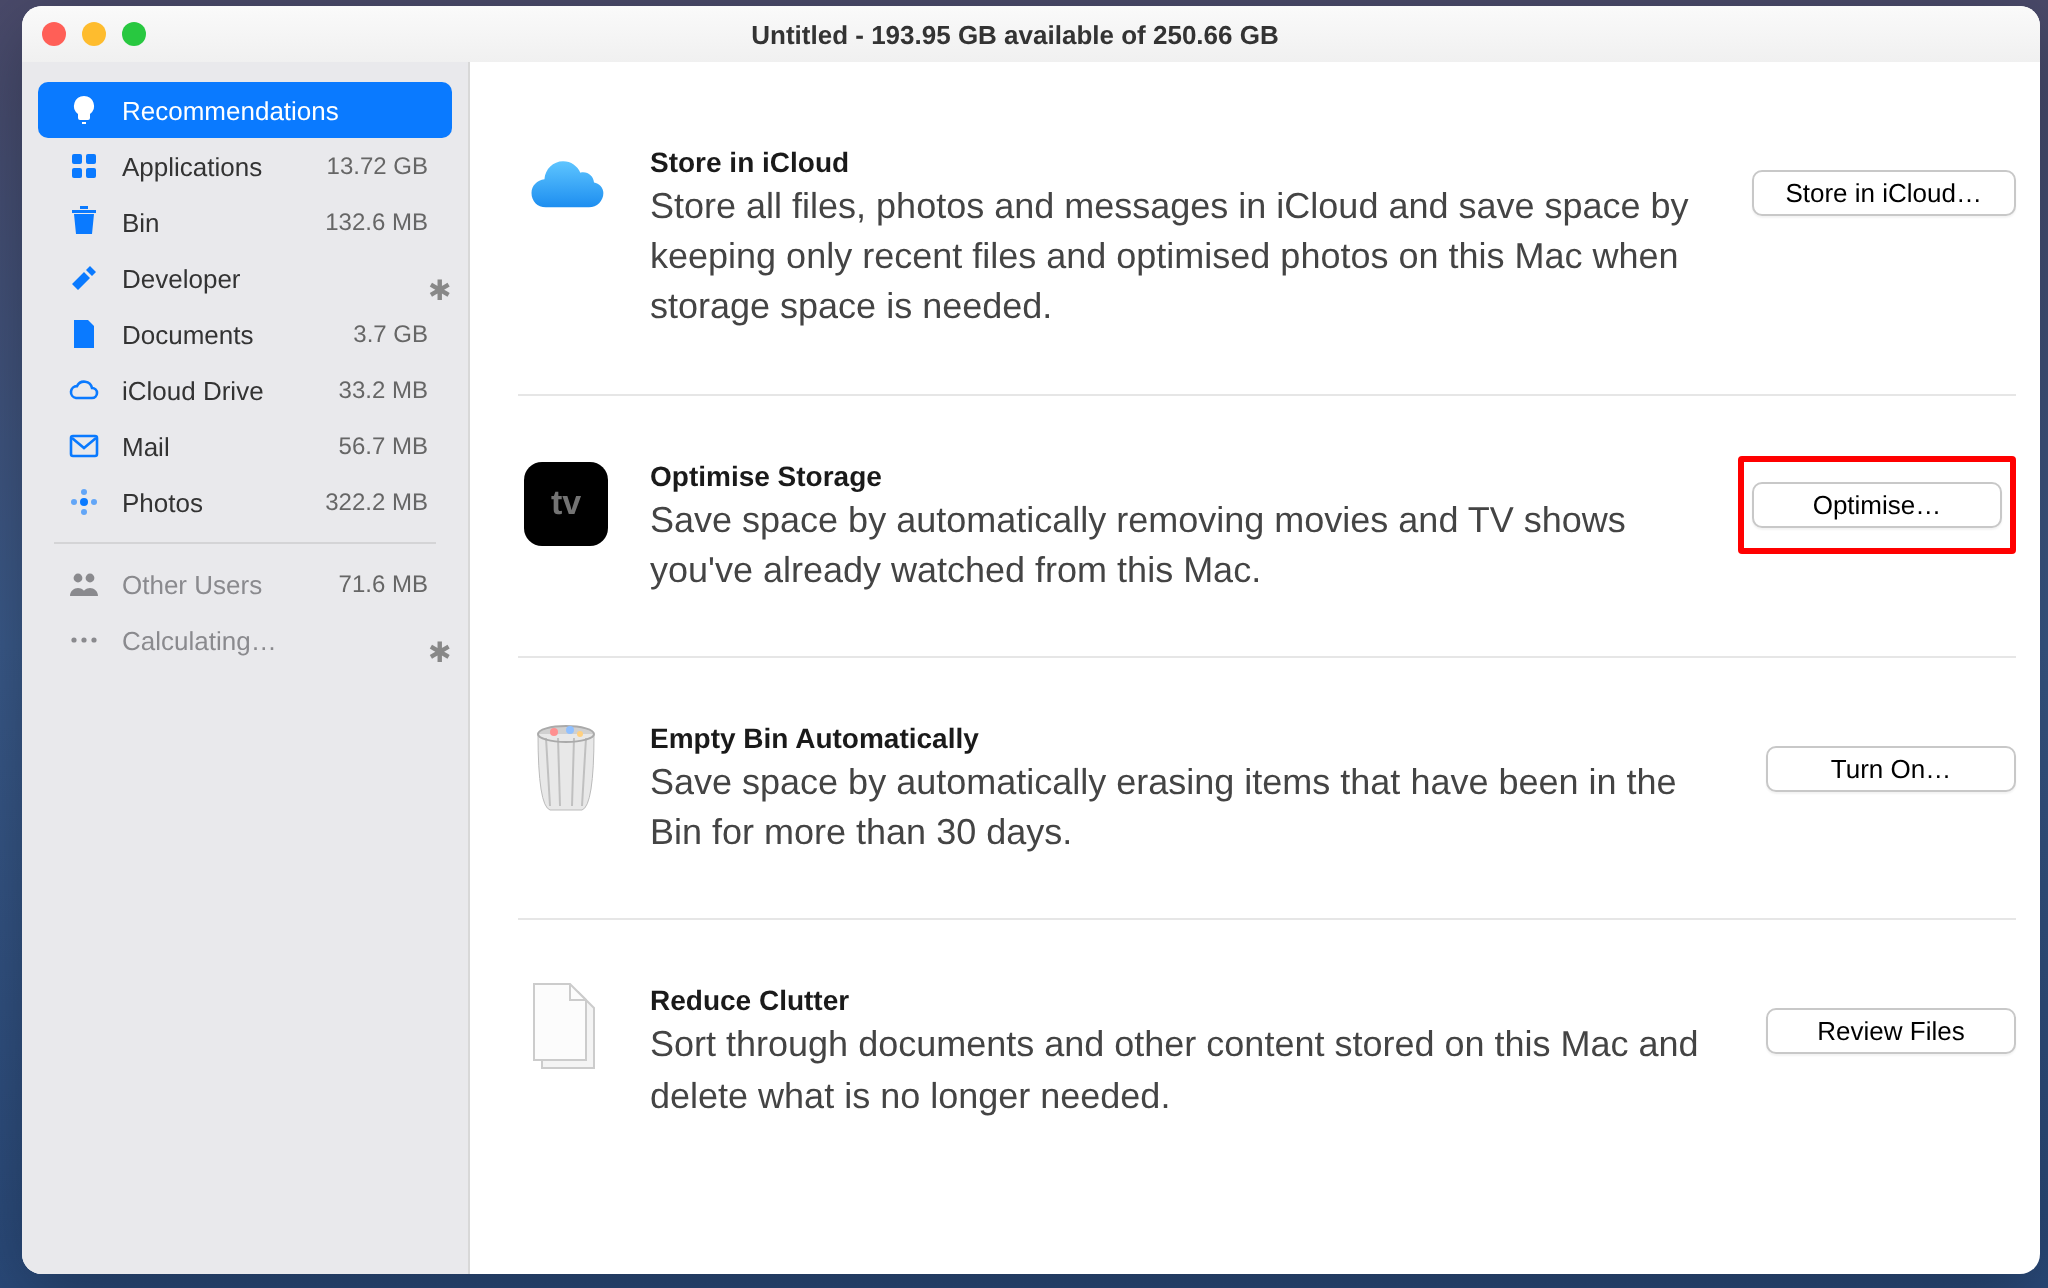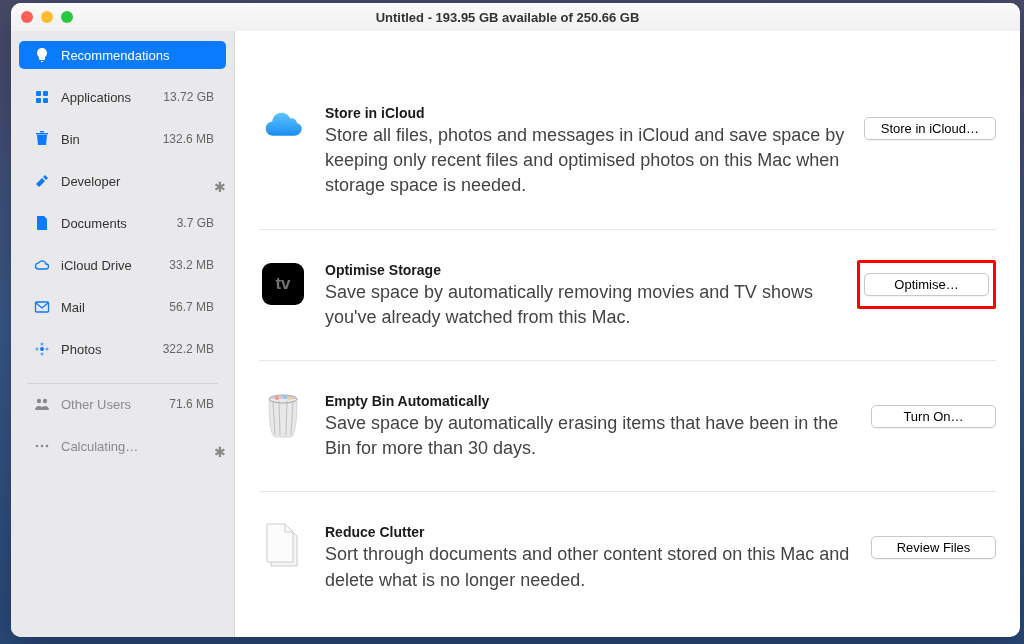--- a/index.html
+++ b/index.html
@@ -56,21 +56,21 @@
     border-right: 1px solid #d8d8d8;
     padding-top: 10px;
     display: flex;
     flex-direction: column;
   }
   .side-item {
     display: flex;
     align-items: center;
     height: 28px;
     padding: 0 12px;
-    margin: 0 8px 14px 8px;
+    margin: 0 8px 0 8px;
     border-radius: 5px;
     font-size: 13px;
     color: #333;
     cursor: default;
   }
   .side-item.selected {
     background: #0a7aff;
     color: #fff;
   }
   .side-icon {
@@ -98,23 +98,22 @@
   .spinner-dots::before {
     content:"✱";
     position:absolute; left:0; top:-2px;
     color:#888; font-size:14px;
     animation: spin 1.5s linear infinite;
   }
   @keyframes spin { to { transform: rotate(360deg); } }
 
   .main {
     flex: 1;
-    padding: 10px 24px 0 24px;
+    padding: 10px 12px 0 24px;
     overflow-y: auto;
-    margin-top: 32px;
   }
   .rec-row {
     display: flex;
     align-items: flex-start;
     padding: 30px 0;
     border-bottom: 1px solid #e6e6e6;
     gap: 18px;
   }
   .rec-row:last-child { border-bottom: none; }
   .rec-icon {

